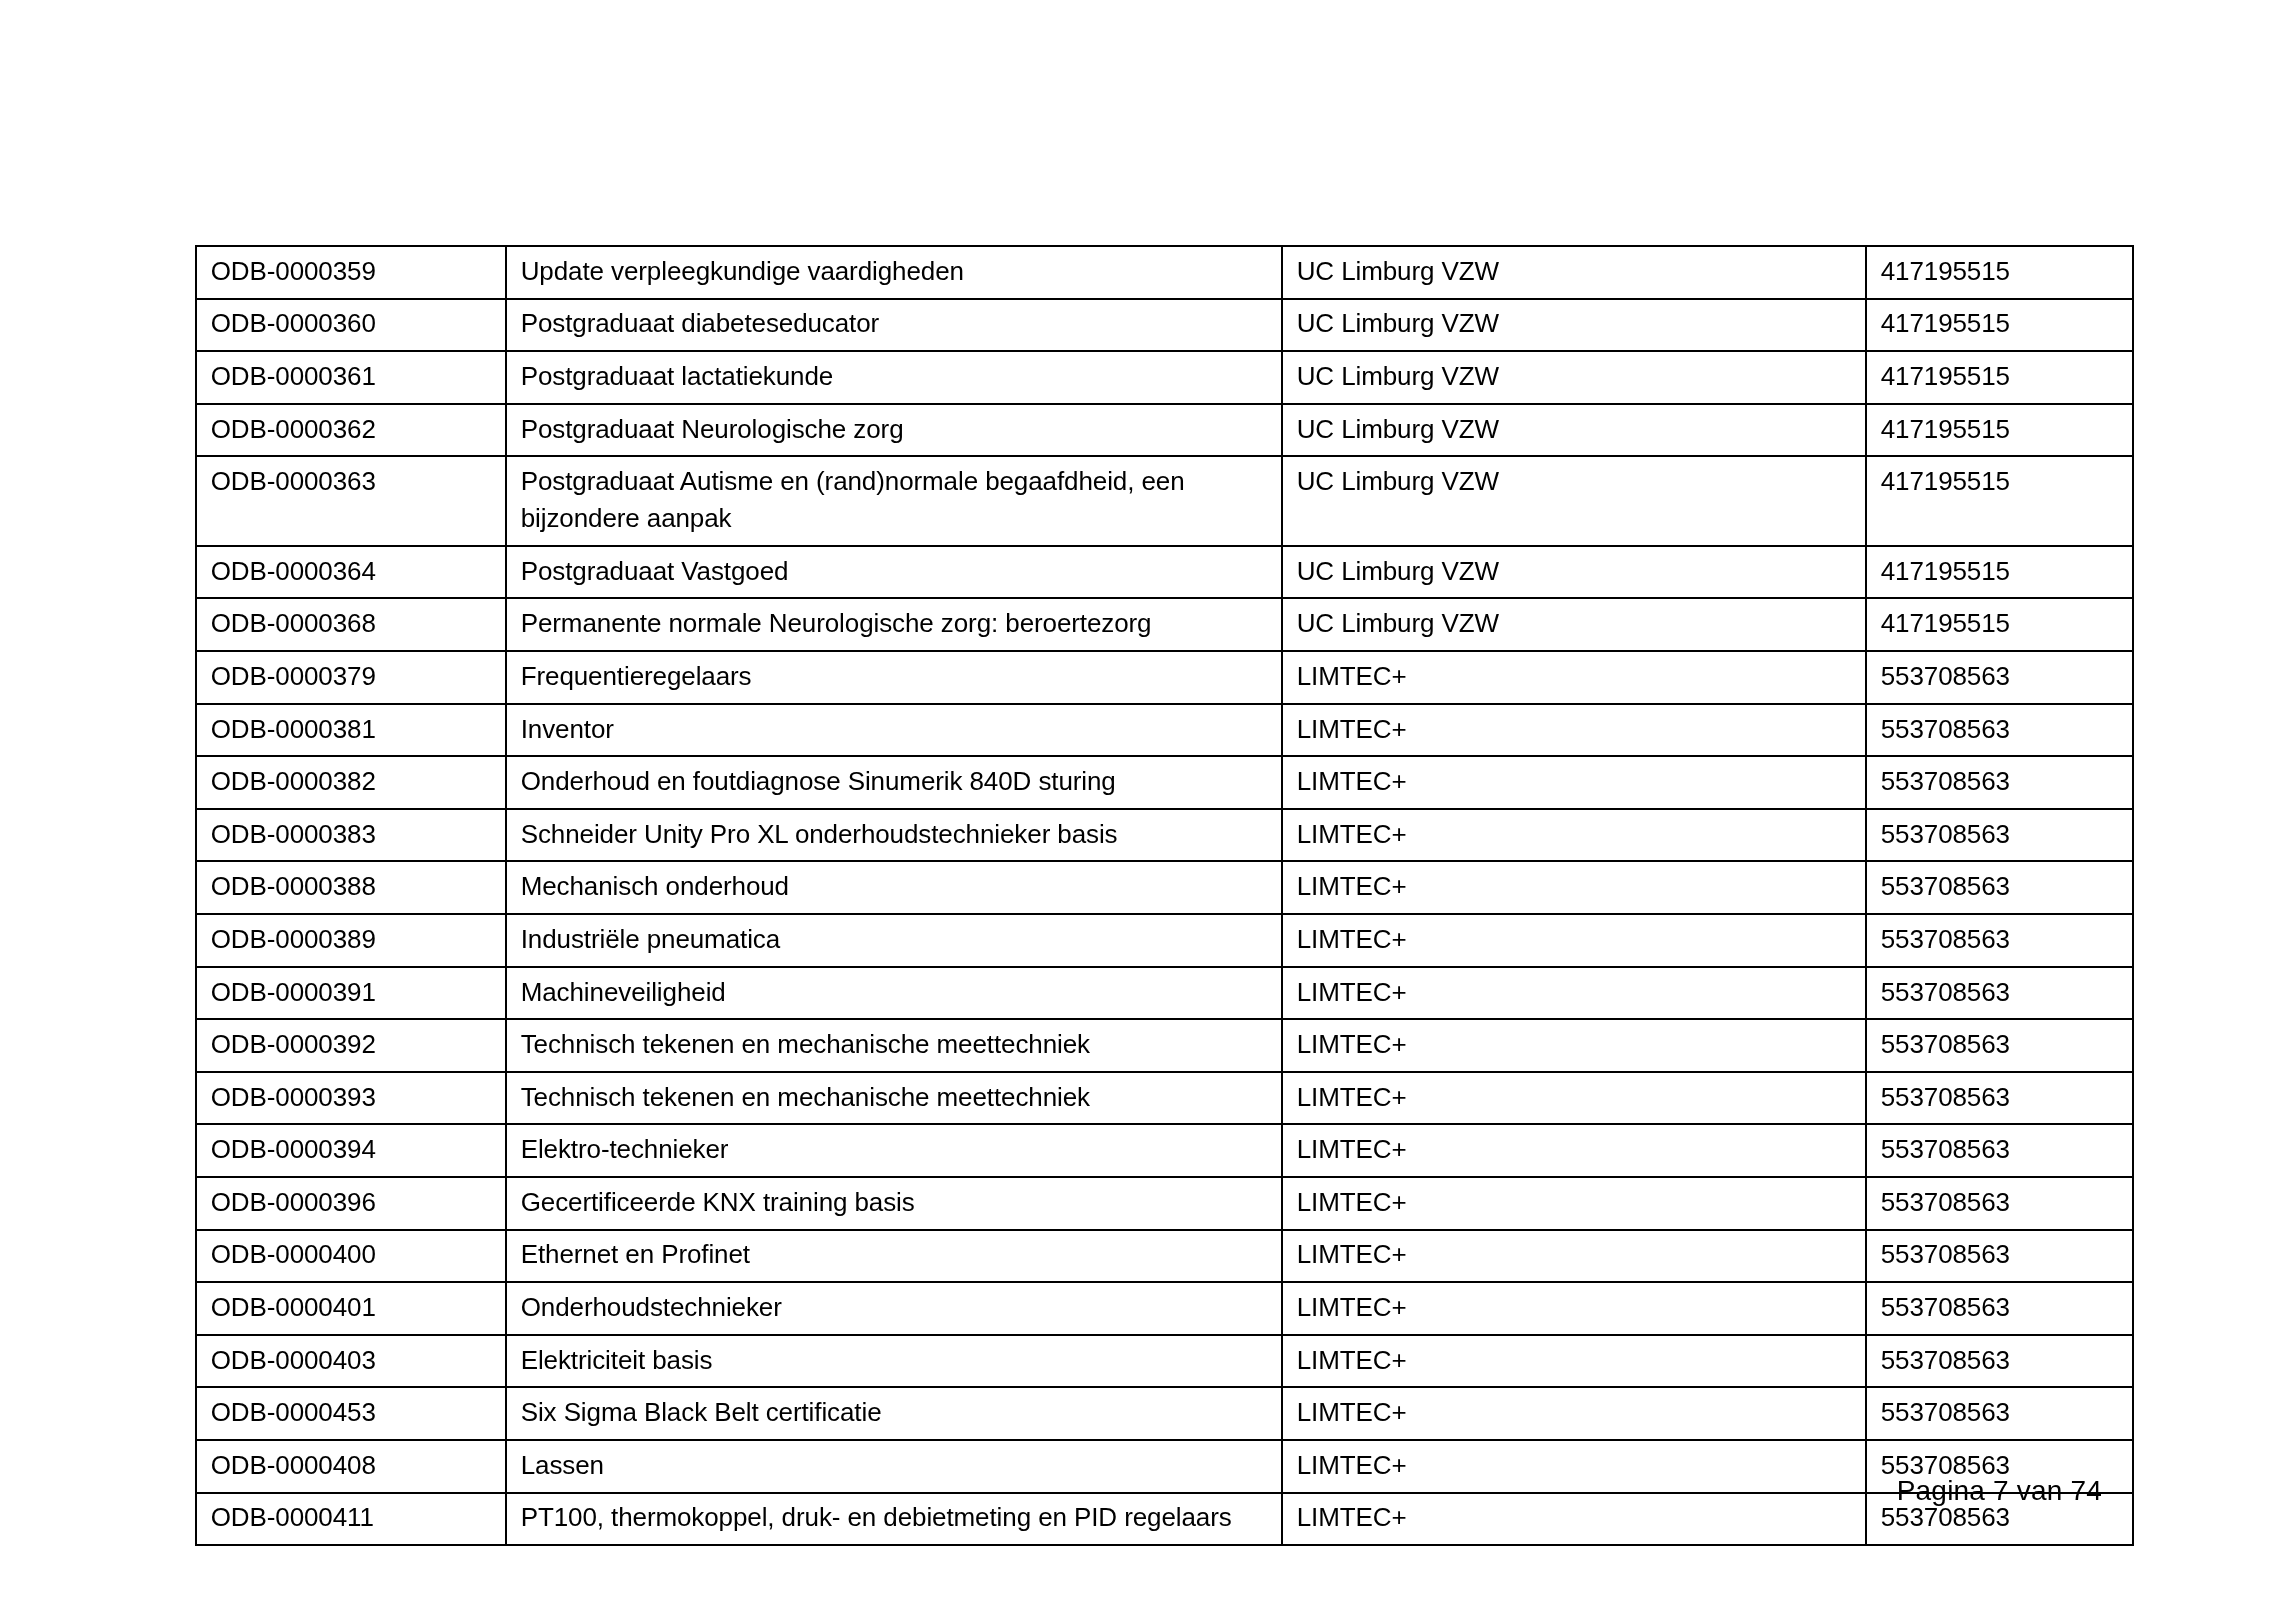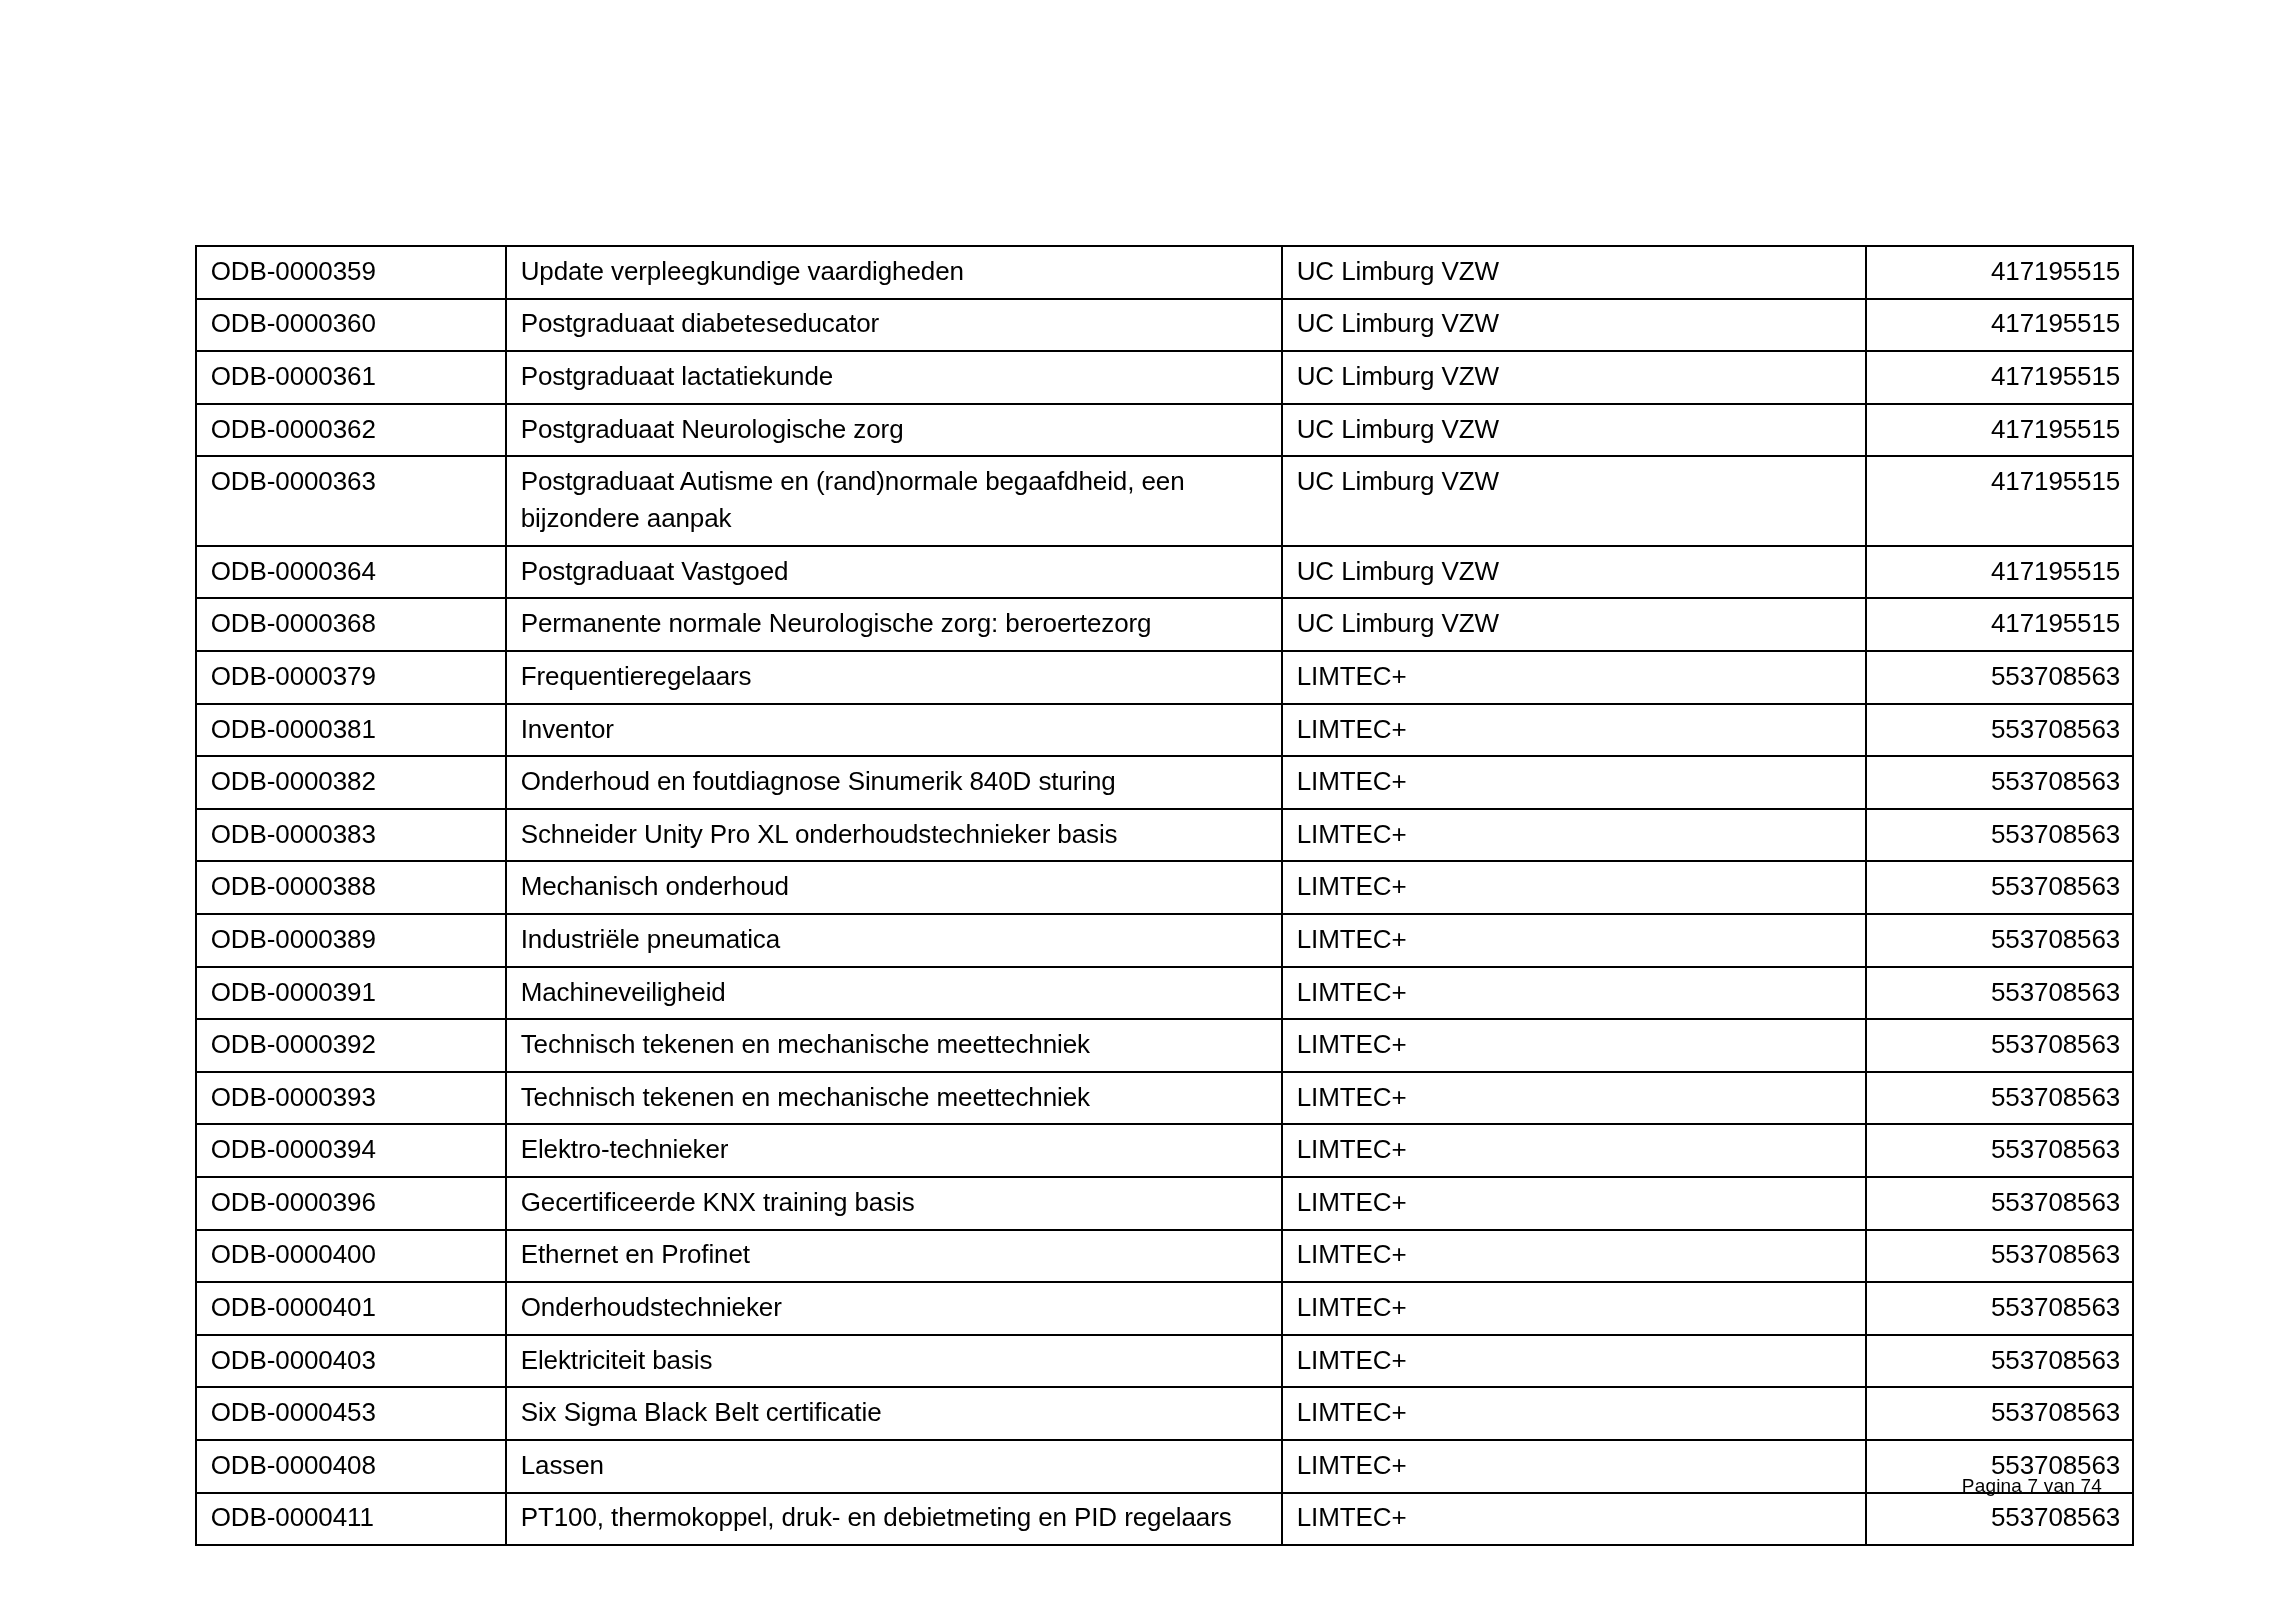--- a/index.html
+++ b/index.html
@@ -57,36 +57,36 @@
   
   col.c-code { width: 310px; }
   col.c-title { width: 776px; }
   col.c-provider { width: 584px; }
   col.c-number { width: 267px; }
 
   td.cell-code { }
   td.cell-title { }
   td.cell-provider { }
   td.cell-number {
-    text-align: right;
+    text-align: left;
     padding-right: 15.7px;
   }
 
   .footer {
     position: absolute;
     left: 0;
     top: 1475px;
     width: 2293px;
   }
 
   .footer-inner {
     width: 1937px;
     margin-left: 171px;
     text-align: right;
-    font-size: 19px;
+    font-size: 28px;
     letter-spacing: 0.2px;
     font-family: "Liberation Sans", sans-serif;
     color: #000000;
     padding-right: 5.9px;
     box-sizing: border-box;
   }
 </style>
 </head>
 <body>
 

